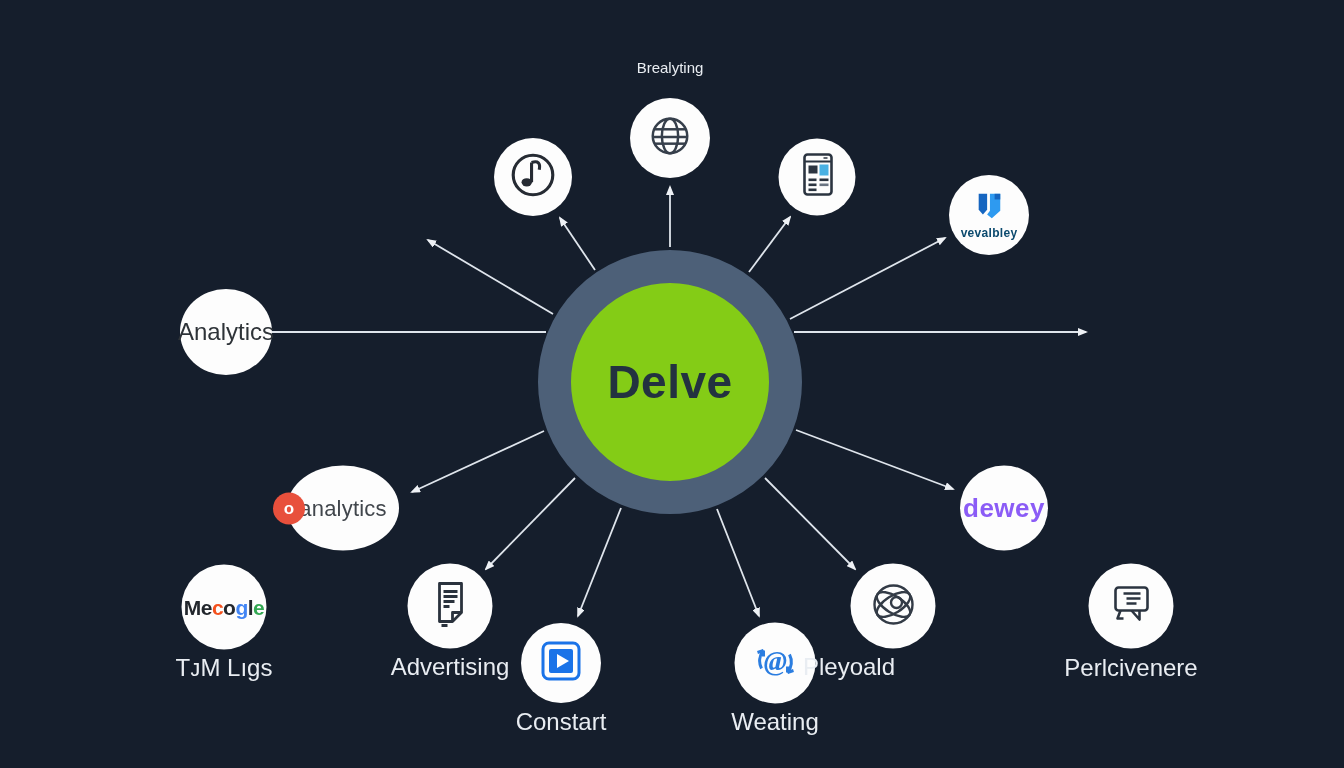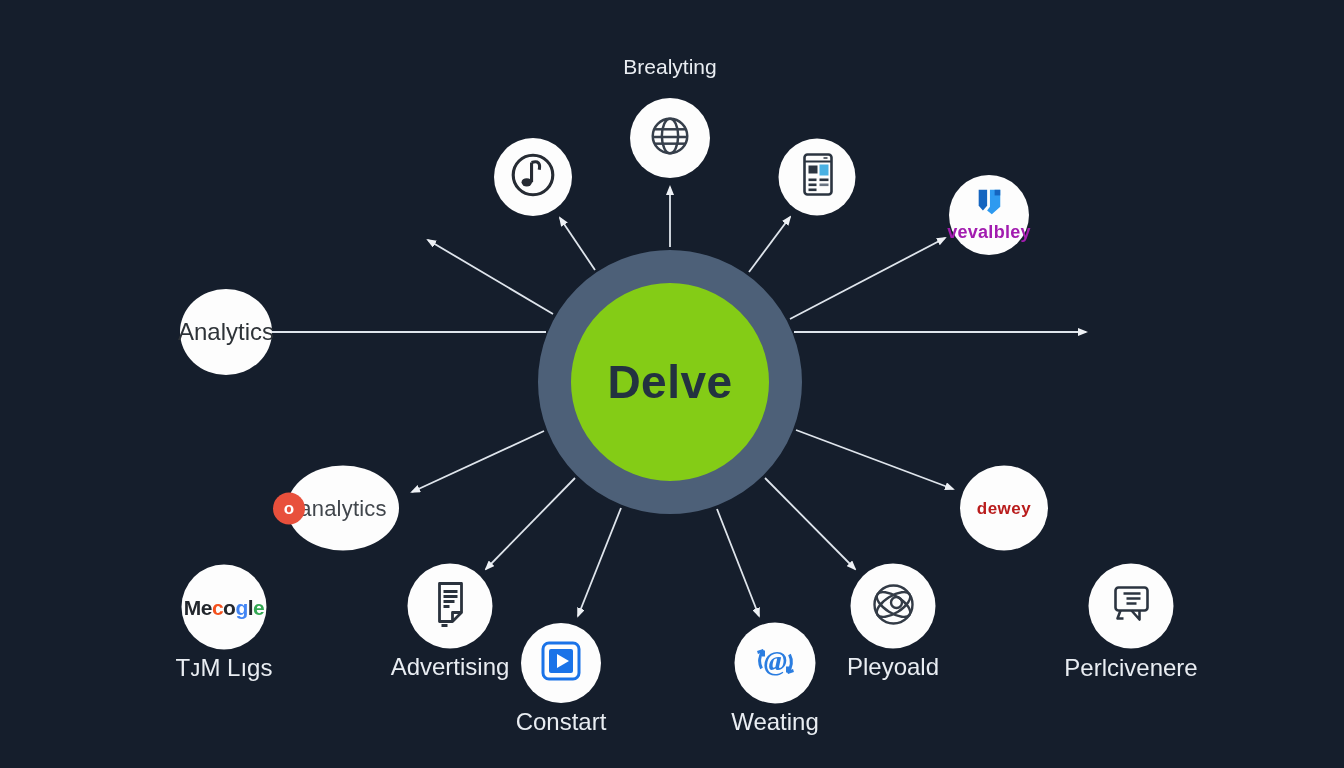--- a/index.html
+++ b/index.html
@@ -18,26 +18,26 @@
   .hub-label{font-size:46px;font-weight:700;color:#233240;letter-spacing:0.5px;}
   .node{
     position:absolute;transform:translate(-50%,-50%);
     background:#fdfdfd;border-radius:50%;
     display:flex;flex-direction:column;align-items:center;justify-content:center;
   }
   .caption{
     position:absolute;transform:translate(-50%,-50%);
     color:#e9edf2;font-size:24px;white-space:nowrap;
   }
-  .top-caption{font-size:21px;}
+  .top-caption{font-size:15px;}
   .logo-letters{font-size:23px;font-weight:700;letter-spacing:-0.5px;}
   .mecogle .logo-letters{font-size:21px;text-align:center;}
   .analytics-left-label{font-size:24px;color:#2e3338;}
-  .dewey-label{font-size:17px;font-weight:700;color:#b91c1c;letter-spacing:0.5px;}
-  .vevalbley-label{font-size:18px;font-weight:600;color:#a21caf;letter-spacing:0.3px;margin-top:1px;}
+  .dewey-label{font-size:26px;font-weight:700;color:#8b5cf6;letter-spacing:0.5px;}
+  .vevalbley-label{font-size:12px;font-weight:600;color:#0c4a6e;letter-spacing:0.3px;margin-top:1px;}
   .ncwi-label{font-size:22px;font-weight:800;color:#1a202c;letter-spacing:-1px;line-height:1;}
   .ncwi-sub{font-size:7px;color:#3c4450;letter-spacing:0.5px;margin-top:1px;display:flex;align-items:center;gap:2px;}
   .ncwi-sub::before{content:"";display:inline-block;width:12px;height:3px;background:#2a313d;}
   .oval-analytics{flex-direction:row;gap:4px;}
   .oval-analytics .word{font-size:22px;color:#41464c;letter-spacing:0.2px;}
   .badge-o{
     position:absolute;left:-14px;top:50%;transform:translateY(-50%);
     width:32px;height:32px;border-radius:50%;background:#e8503c;
     display:flex;align-items:center;justify-content:center;
     color:#fff;font-size:17px;font-weight:700;
@@ -190,21 +190,21 @@
   <div class="node" style="left:893px;top:606px;width:85px;height:85px;">
     <span>
       <svg width="52" height="52" viewBox="0 0 52 52" fill="none" stroke="#333b46" stroke-width="2.4">
         <circle cx="26" cy="26" r="19"></circle>
         <ellipse cx="26" cy="26" rx="19" ry="8.5" transform="rotate(32 26 26)"></ellipse>
         <ellipse cx="26" cy="26" rx="19" ry="8.5" transform="rotate(-32 26 26)"></ellipse>
         <circle cx="29" cy="24" r="5.5"></circle>
       </svg>
     </span>
   </div>
-  <div class="caption" style="left:893px;top:667px;">Pleyoald</div>
+  <div class="caption" style="left:849px;top:667px;">Pleyoald</div>
 
   <div class="node" style="left:1131px;top:606px;width:85px;height:85px;">
     <span>
       <svg width="50" height="48" viewBox="0 0 50 48" fill="none" stroke="#2b3440" stroke-width="2.6" stroke-linejoin="round">
         <rect x="9" y="7" width="32" height="23" rx="3"></rect>
         <path d="M25,30 L33,39 L33,30"></path>
         <path d="M14,30 L11,38 L17,38"></path>
         <line x1="17" y1="13" x2="34" y2="13"></line>
         <line x1="20" y1="18" x2="34" y2="18"></line>
         <line x1="20" y1="23" x2="30" y2="23"></line>

